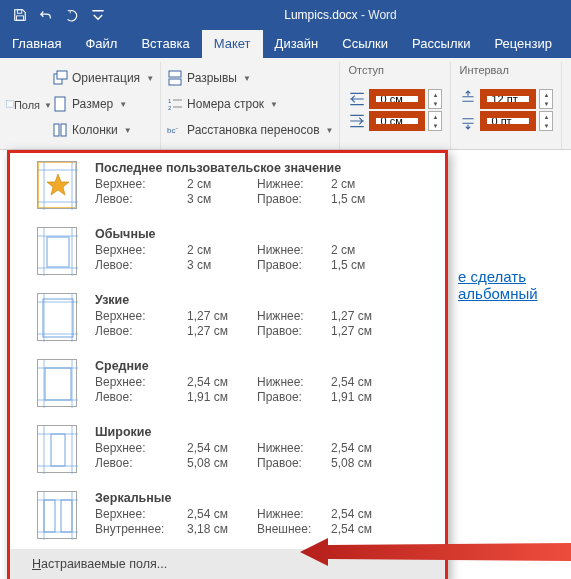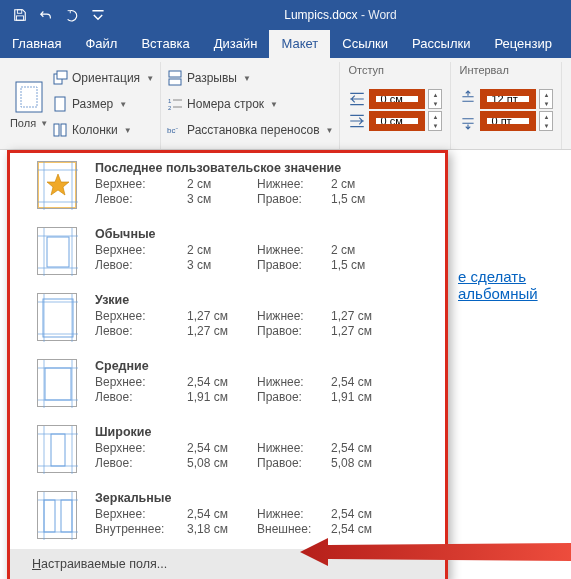--- a/index.html
+++ b/index.html
@@ -11,21 +11,21 @@
   .qat-btn svg { width: 14px; height: 14px; fill:#fff; stroke:#fff; }
   .title { flex: 1; text-align: center; font-size: 12px; color: #fff; }
   .title-dim { opacity:0.9; }
   
   .tabs-row { height: 28px; background: #2b579a; display: flex; align-items: flex-end; }
   .tab { padding: 0 12px; height: 28px; line-height: 28px; color: #fff; font-size: 13px; cursor: pointer; }
   .tab.active { background: #f3f3f3; color: #2b579a; }
   
   .ribbon { height: 92px; background: #f3f3f3; border-bottom: 1px solid #d4d4d4; display: flex; padding: 4px 0 0; }
   .grp { border-right: 1px solid #e1e1e1; padding: 2px 6px; display: flex; flex-direction: column; }
-  .big-btn { display:flex; flex-direction:column; align-items:center; justify-content:center; width:46px; height:80px; cursor:pointer; }
+  .big-btn { display:flex; flex-direction:row; align-items:center; justify-content:center; width:46px; height:80px; cursor:pointer; }
   .big-btn .ic { width:32px; height:36px; }
   .big-btn .lbl { font-size:11px; margin-top:2px; display:flex; align-items:center; gap:2px; color:#444; }
   .small-row { display:flex; align-items:center; height:24px; gap:4px; font-size:12px; cursor:pointer; white-space:nowrap; }
   .small-row .sic { width:16px; height:16px; flex:0 0 16px; }
   .dd-ar { font-size:8px; color:#666; margin-left:2px; }
   .col { display:flex; flex-direction:column; gap:2px; padding-top:2px; }
   
   .indent-grp { padding:2px 8px; }
   .grp-lbl { font-size:11px; color:#666; margin-bottom:12px; }
   .spin-row { display:flex; align-items:center; height:22px; gap:3px; }
@@ -84,22 +84,22 @@
   </div>
   <div class="title">
     <span>Lumpics.docx</span><span class="title-dim"> - </span><span class="title-dim">Word</span>
   </div>
 </div>
 
 <div class="tabs-row">
   <div class="tab">Главная</div>
   <div class="tab">Файл</div>
   <div class="tab">Вставка</div>
+  <div class="tab active">Макет</div>
   <div class="tab">Дизайн</div>
-  <div class="tab active">Макет</div>
   <div class="tab">Ссылки</div>
   <div class="tab">Рассылки</div>
   <div class="tab">Рецензир</div>
 </div>
 
 <div class="ribbon">
   <div class="grp" style="flex-direction:row;">
     <div class="big-btn">
       <svg class="ic micon" viewBox="0 0 32 36">
           <rect x="3" y="3" width="26" height="30" fill="#fff" stroke="#3a66a0"></rect>

